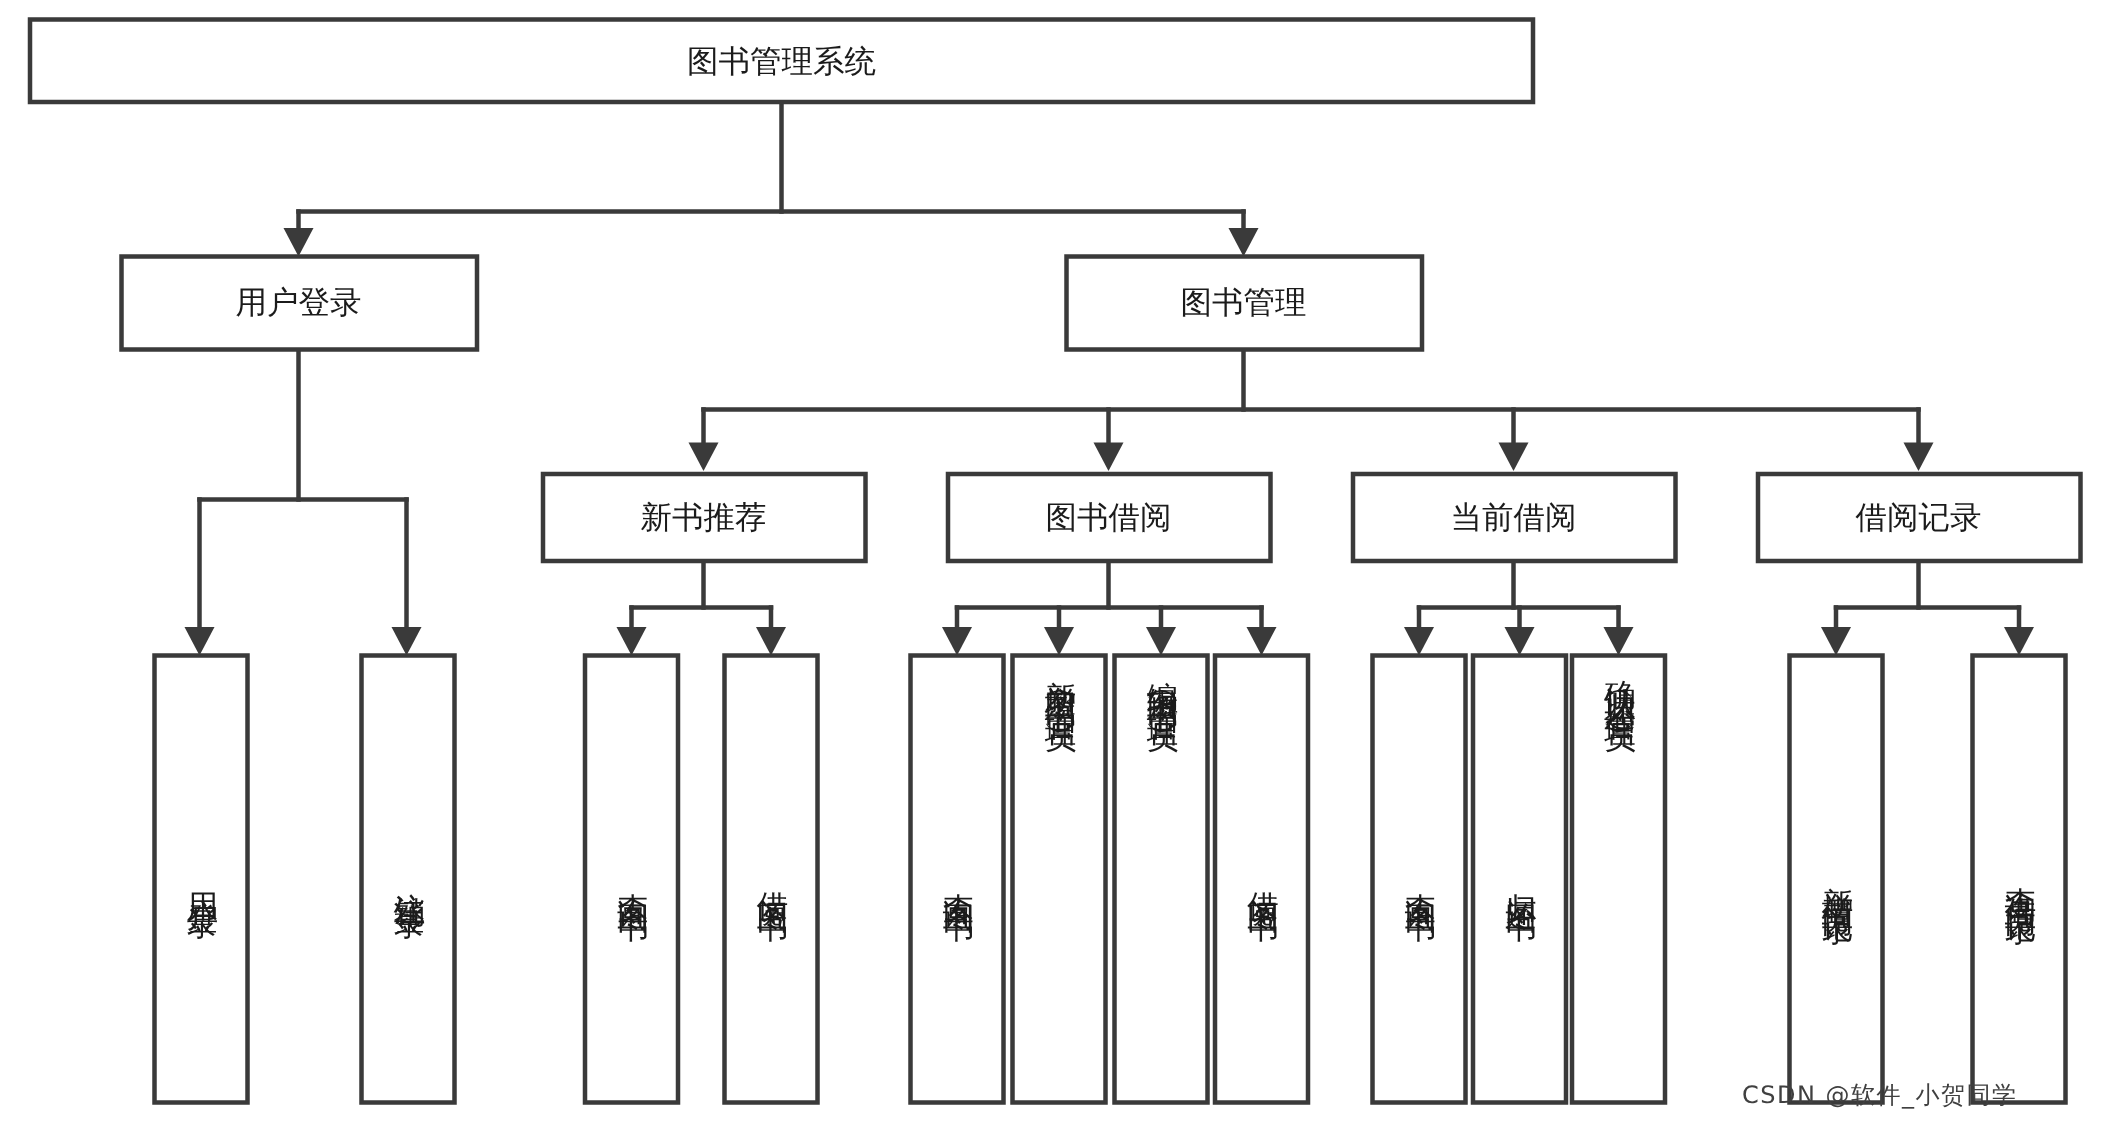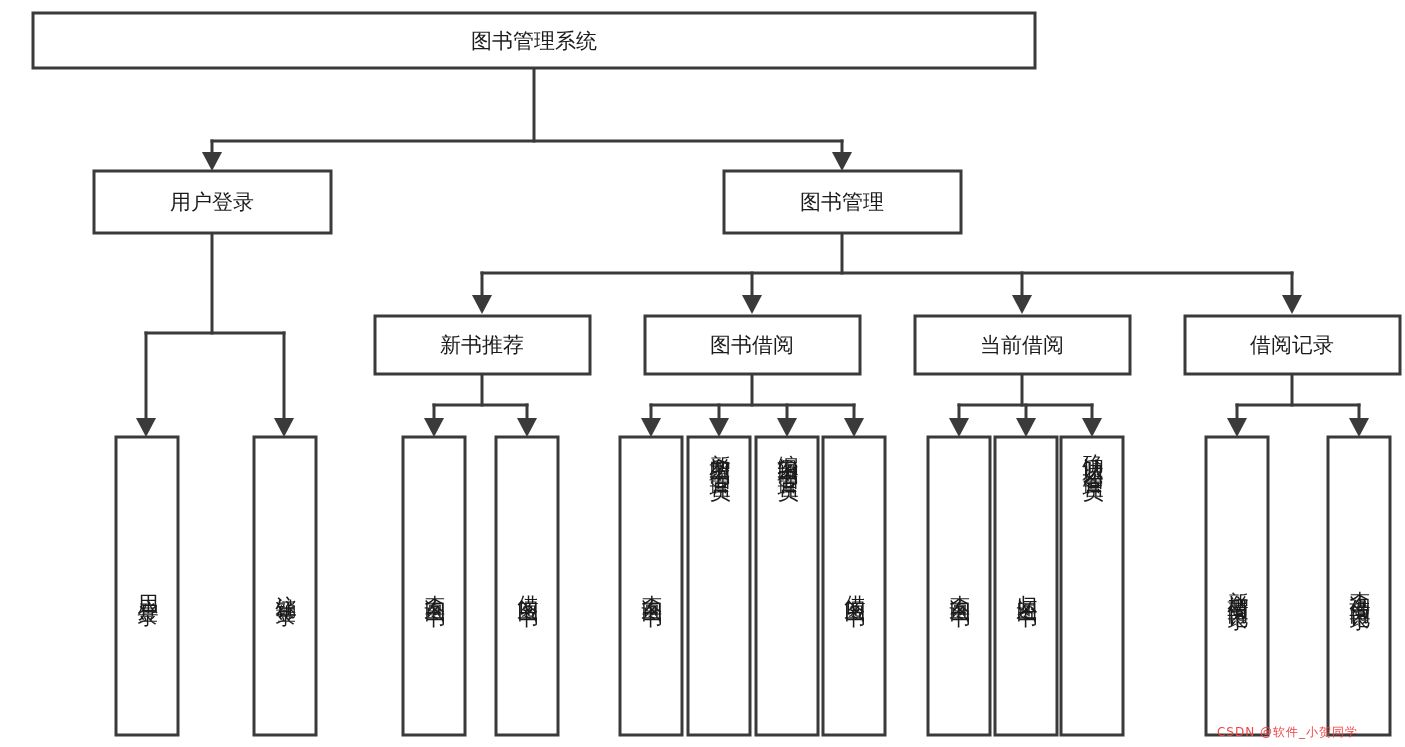--- a/index.html
+++ b/index.html
@@ -9,21 +9,21 @@
   }
   body {
     width: 1405px;
     height: 747px;
     font-family: "DejaVu Sans", "Liberation Sans", sans-serif;
     overflow: hidden;
     position: relative;
   }
   #diagram-root {
     position: absolute;
-    left: 13px;
+    left: 0;
     top: 0;
     width: 1357px;
     height: 747px;
   }
   .node-box {
     fill: #ffffff;
     stroke: #3a3a3a;
     stroke-width: 3;
   }
   .connector {
@@ -59,22 +59,22 @@
     letter-spacing: 4px;
     color: #1b1b1b;
     white-space: nowrap;
     text-align: center;
   }
   #watermark {
     position: absolute;
     right: 12px;
     bottom: 6px;
     font-family: "DejaVu Sans", "Liberation Sans", sans-serif;
-    font-size: 12px;
-    color: #ef4444;
+    font-size: 16px;
+    color: #404040;
     letter-spacing: 1px;
     user-select: none;
   }
 </style>
 </head>
 <body>
 
 <div id="diagram-root">
 
   <svg width="1405" height="747" viewBox="0 0 1405 747" xmlns="http://www.w3.org/2000/svg">

